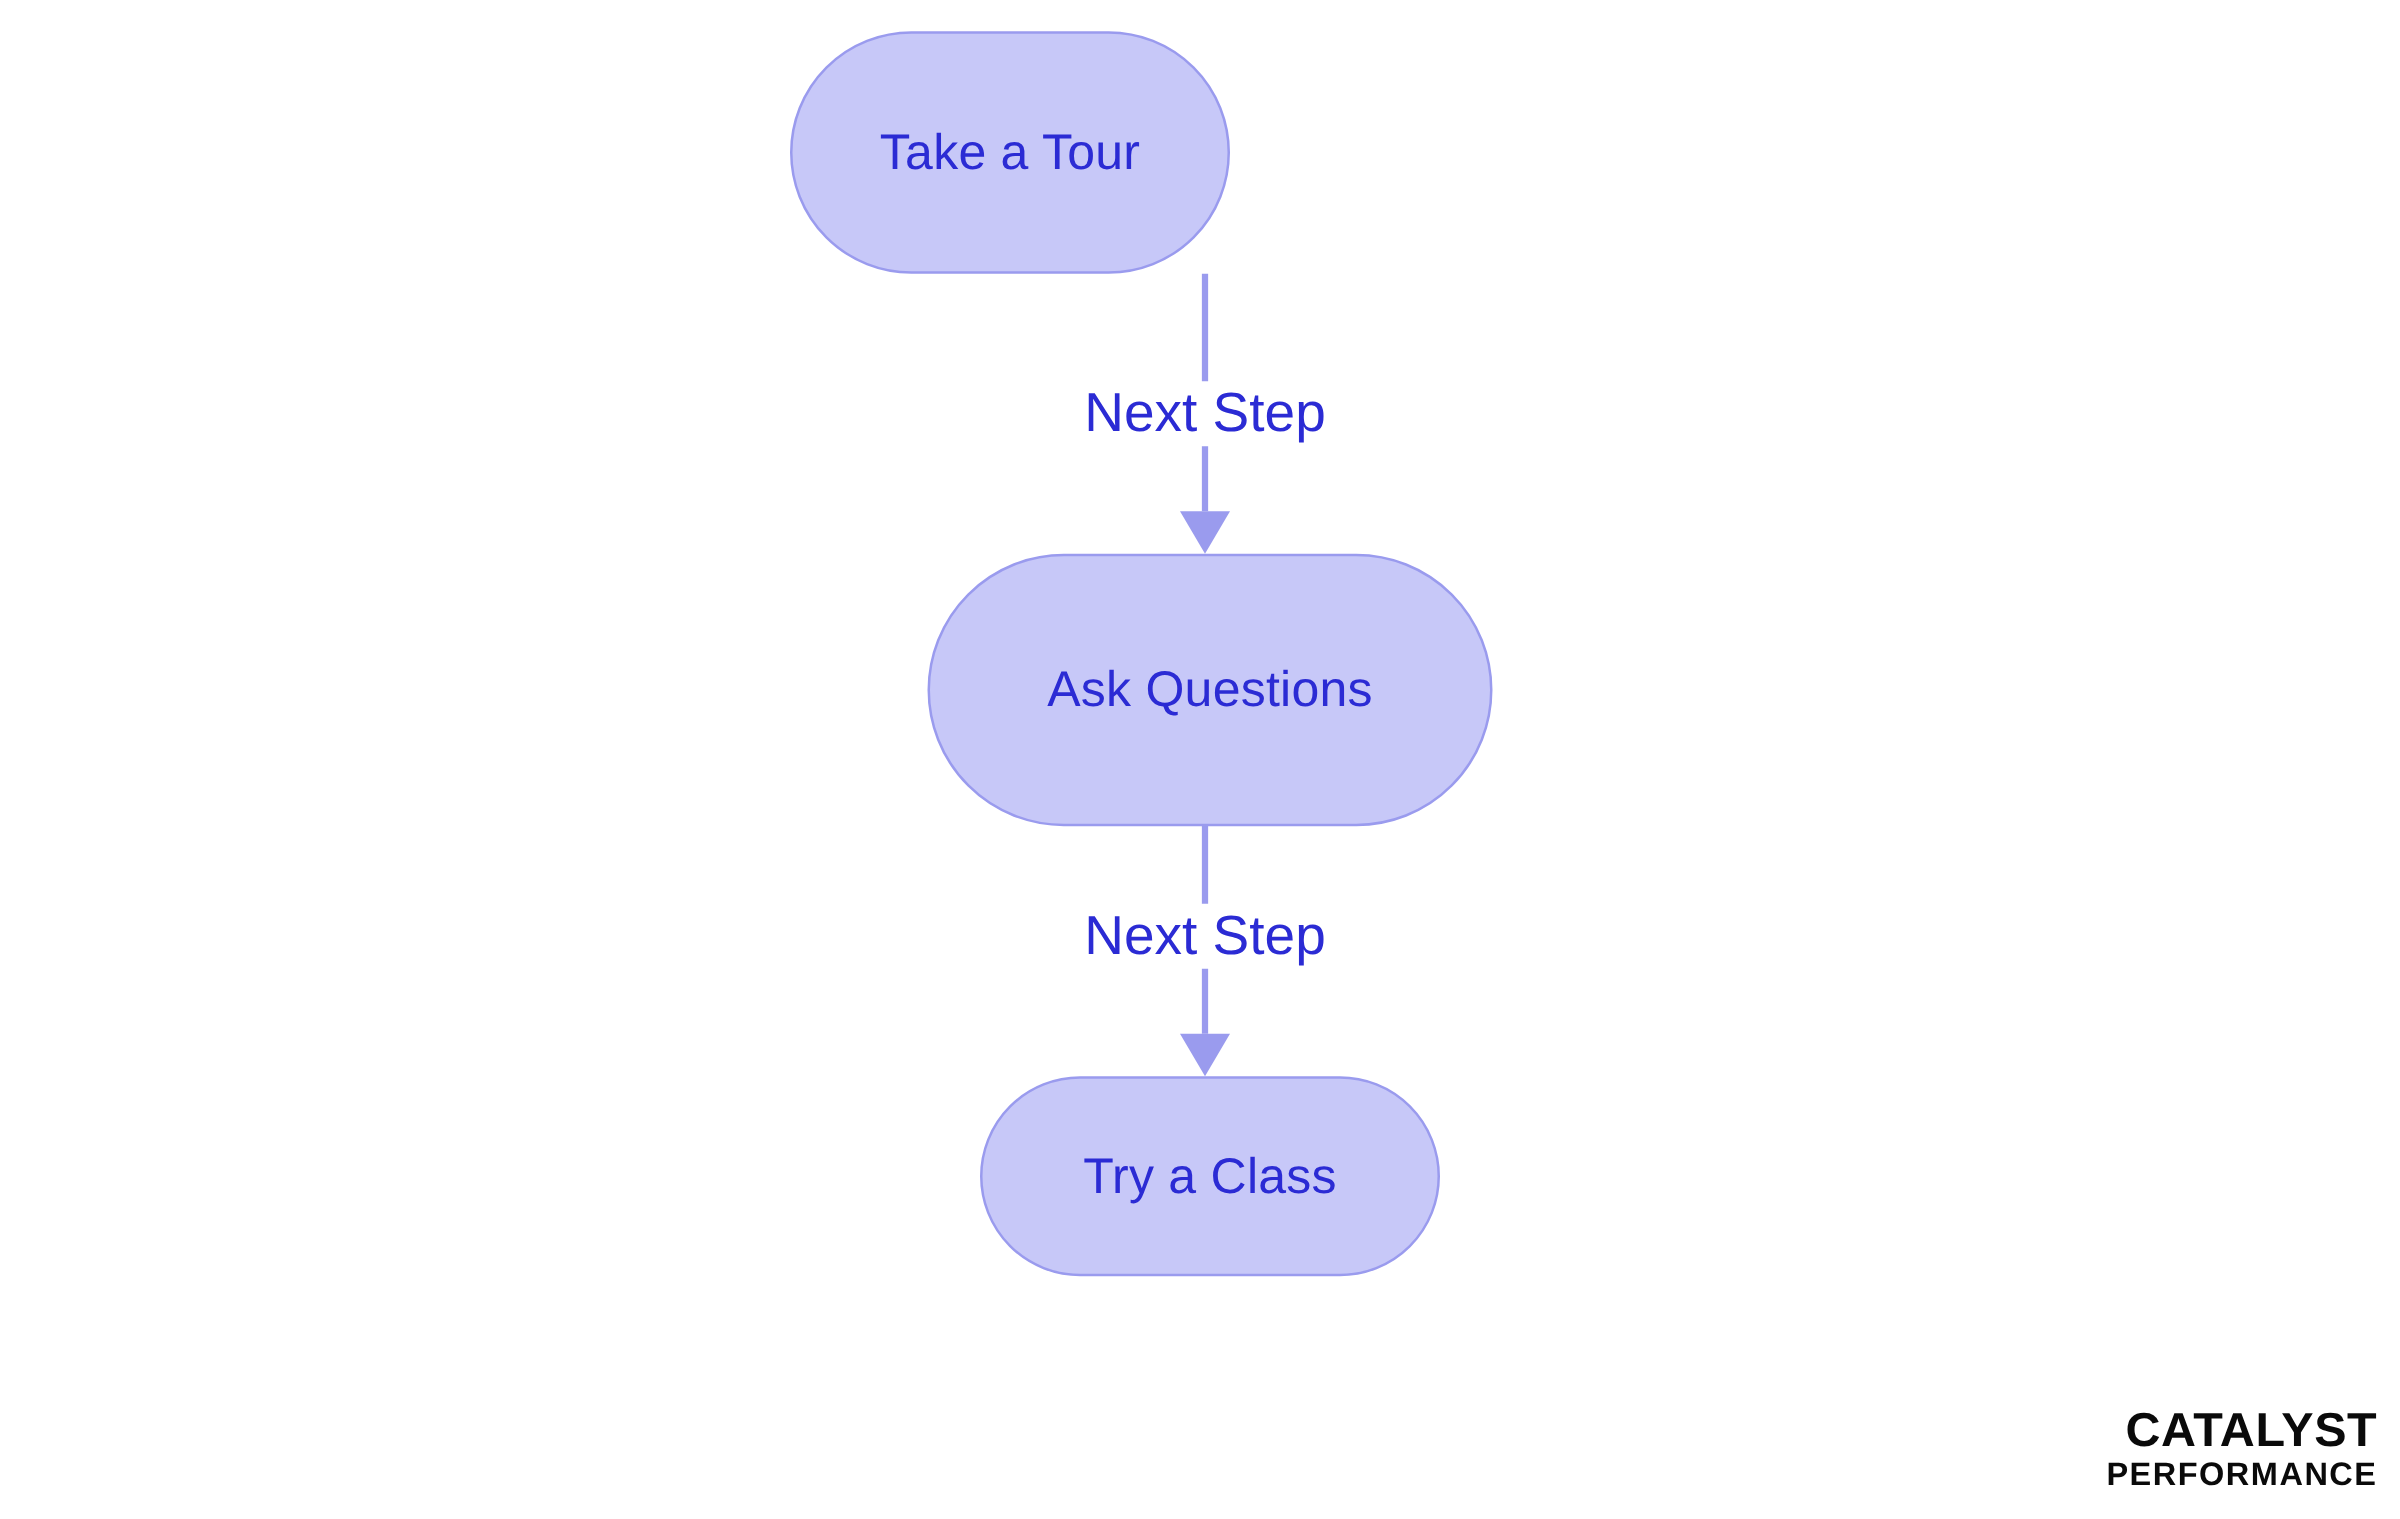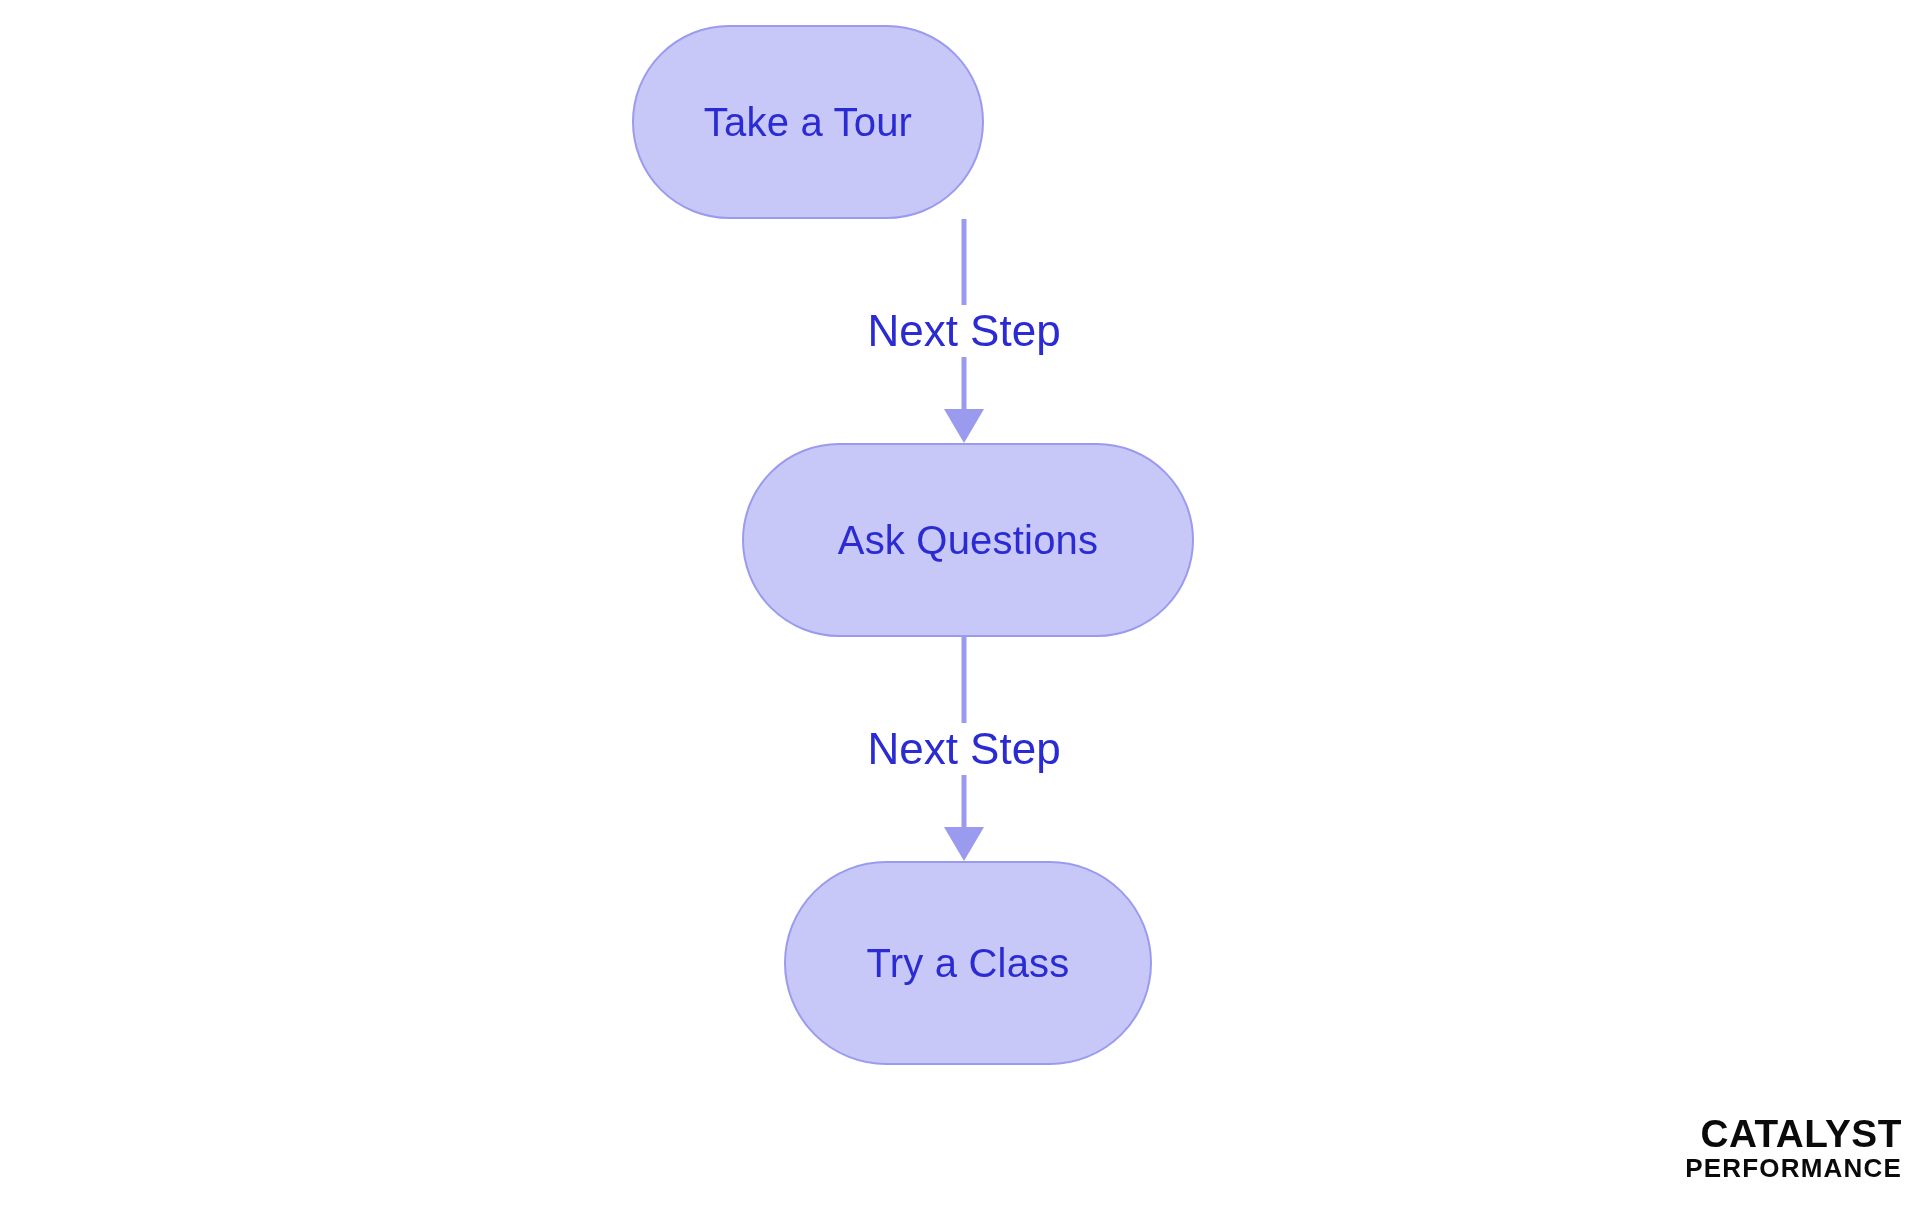--- a/index.html
+++ b/index.html
@@ -49,22 +49,22 @@
     color: #2B2BD4;
     font-size: 40px;
     font-weight: 400;
     letter-spacing: 0.2px;
     line-height: 1;
     white-space: nowrap;
     font-family: "Liberation Sans", sans-serif;
   }
 
   #node-0 { left: 628px;  top: 25px;   width: 352px; height: 194px; }
-  #node-1 { left: 738px;  top: 443px;  width: 452px; height: 194px; }
-  #node-2 { left: 780px;  top: 861px;  width: 368px; height: 204px; }
+  #node-1 { left: 738px;  top: 443px;  width: 452px; height: 218px; }
+  #node-2 { left: 780px;  top: 861px;  width: 368px; height: 160px; }
 
   
   .edge {
     position: absolute;
     z-index: 1;
   }
   .edge-line {
     position: absolute;
     width: 5px;
     background: #9A9BEE;
@@ -106,21 +106,21 @@
   
   #edge-1 { left: 960px; top: 637px; width: 0px; height: 224px; }
   #edge-1 .edge-line  { height: 190px; }
   #edge-1 .edge-arrow { top: 190px; }
   #edge-1 .edge-label { top: 112px; }
 
   
   #watermark {
     position: absolute;
     right: 18px;
-    bottom: 33px;
+    bottom: 22px;
     text-align: right;
     user-select: none;
     z-index: 5;
   }
   #watermark .wm-top {
     display: block;
     color: #0A0A0A;
     font-size: 38px;
     font-weight: 700;
     letter-spacing: 0.5px;

